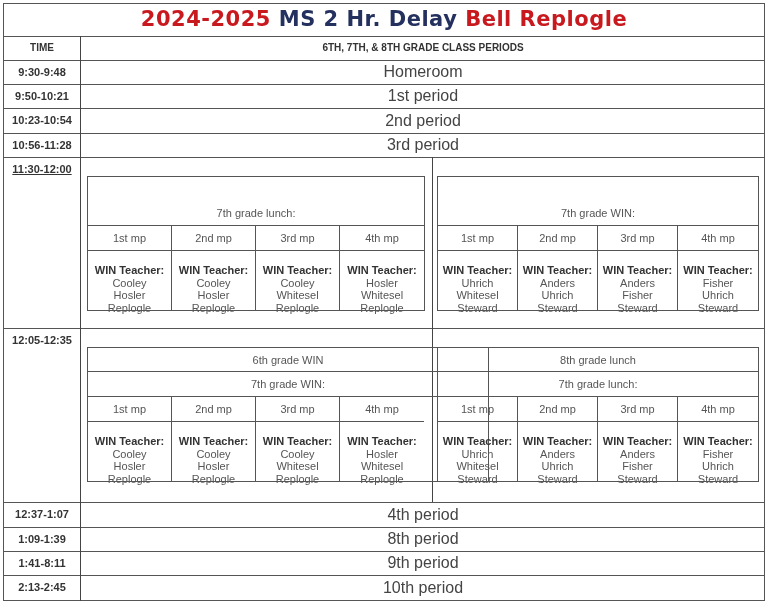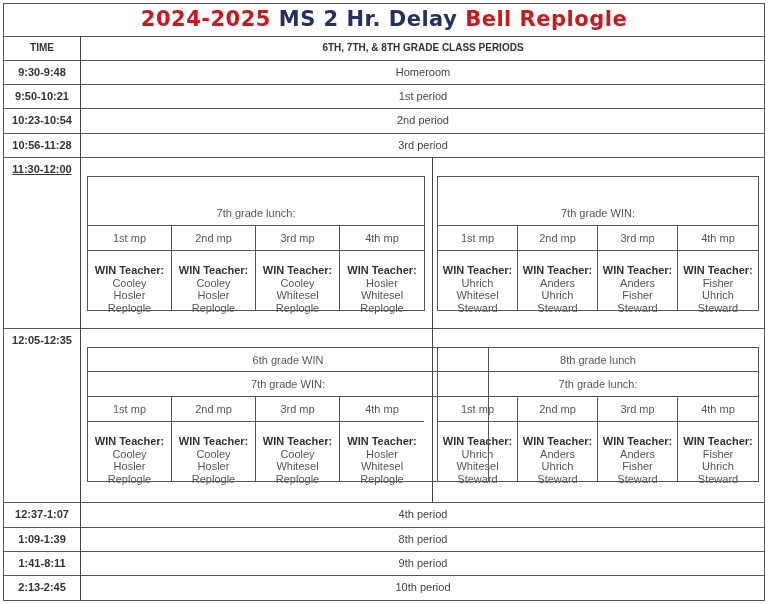--- a/index.html
+++ b/index.html
@@ -10,21 +10,21 @@
 
   .title { position: absolute; left: 3px; top: 3px; width: 762px; height: 33px;
     text-align: center; font-family: "DejaVu Sans", sans-serif; font-weight: bold;
     font-size: 21px; line-height: 33px; letter-spacing: 0.5px; }
   .t-red { color: #c8191f; }
   .t-blue { color: #24305e; }
 
   .hline { position: absolute; left: 3px; width: 762px; height: 1px; background: #555; }
   .vline { position: absolute; width: 1px; background: #444; }
 
-  .cell { position: absolute; text-align: center; font-size: 11px; color: #444; }
+  .cell { position: absolute; text-align: center; font-size: 16px; color: #444; }
   .timecell { position: absolute; left: 4px; width: 76px; text-align: center;
     font-size: 11px; font-weight: bold; color: #333; }
   .hdr { font-weight: bold; color: #333; font-size: 10px; }
 
   .inner { position: absolute; border: 1px solid #555; }
   .inner .irow { position: absolute; left: 0; right: 0; border-bottom: 1px solid #555;
     text-align: center; font-size: 11px; color: #555; }
   .inner .mp { position: absolute; text-align: center; font-size: 11px; color: #555;
     border-right: 1px solid #555; }
   .inner .mp.last { border-right: none; }

